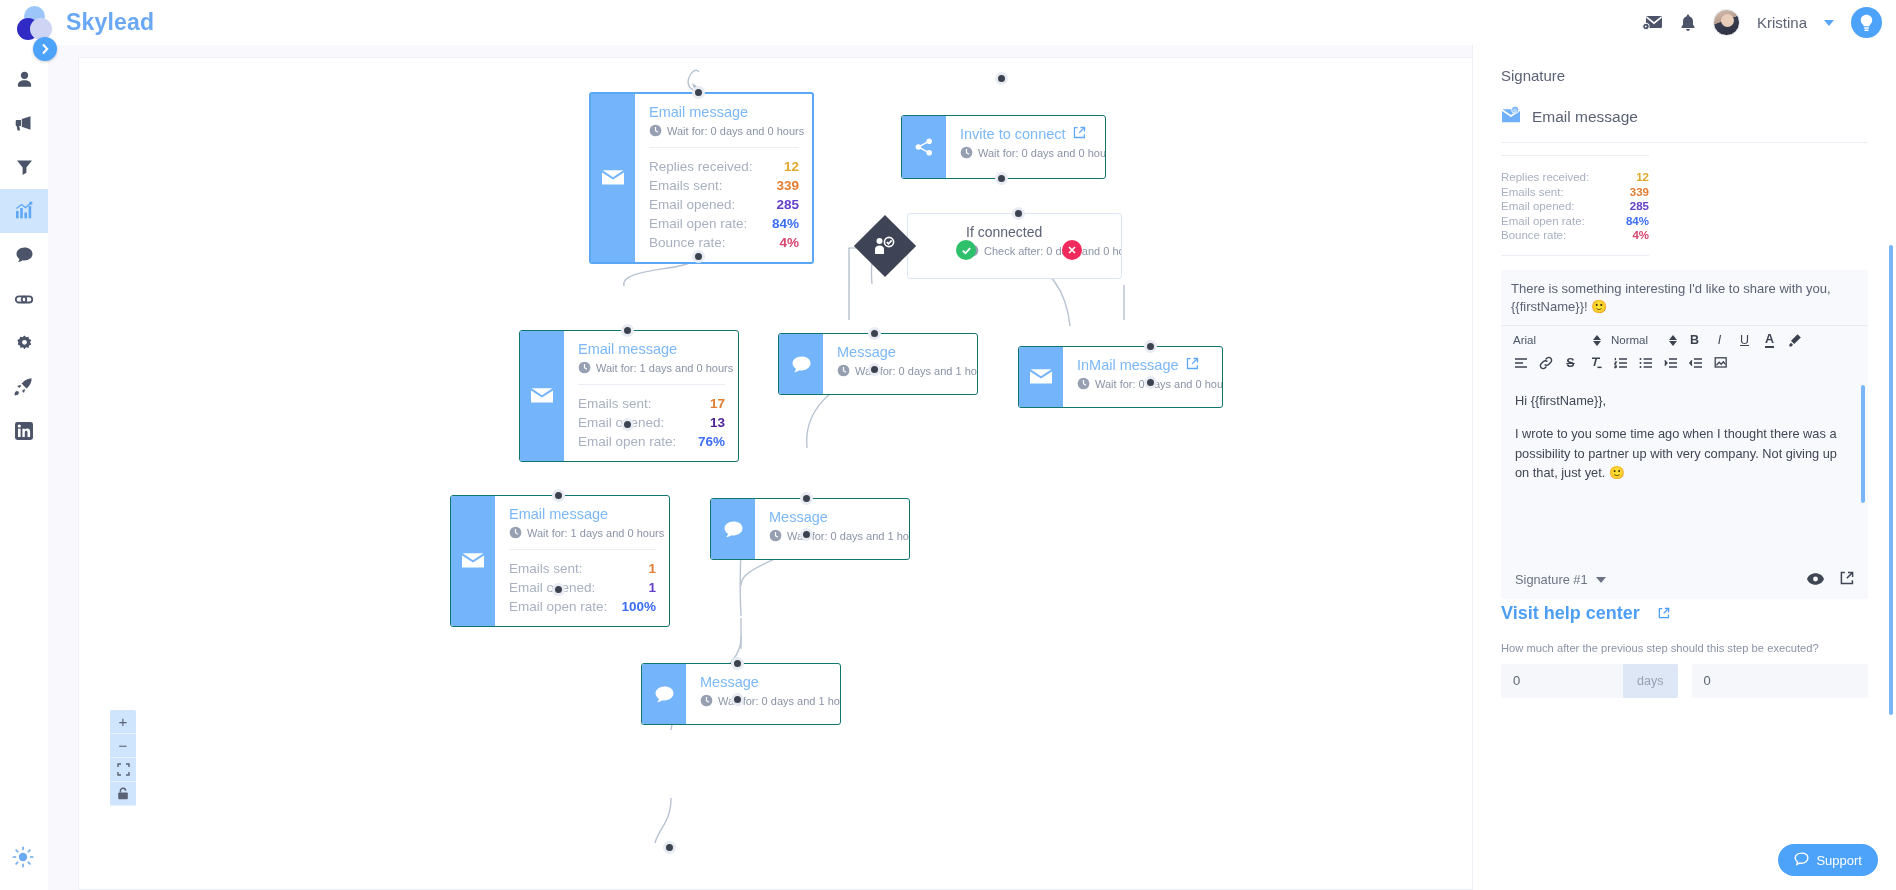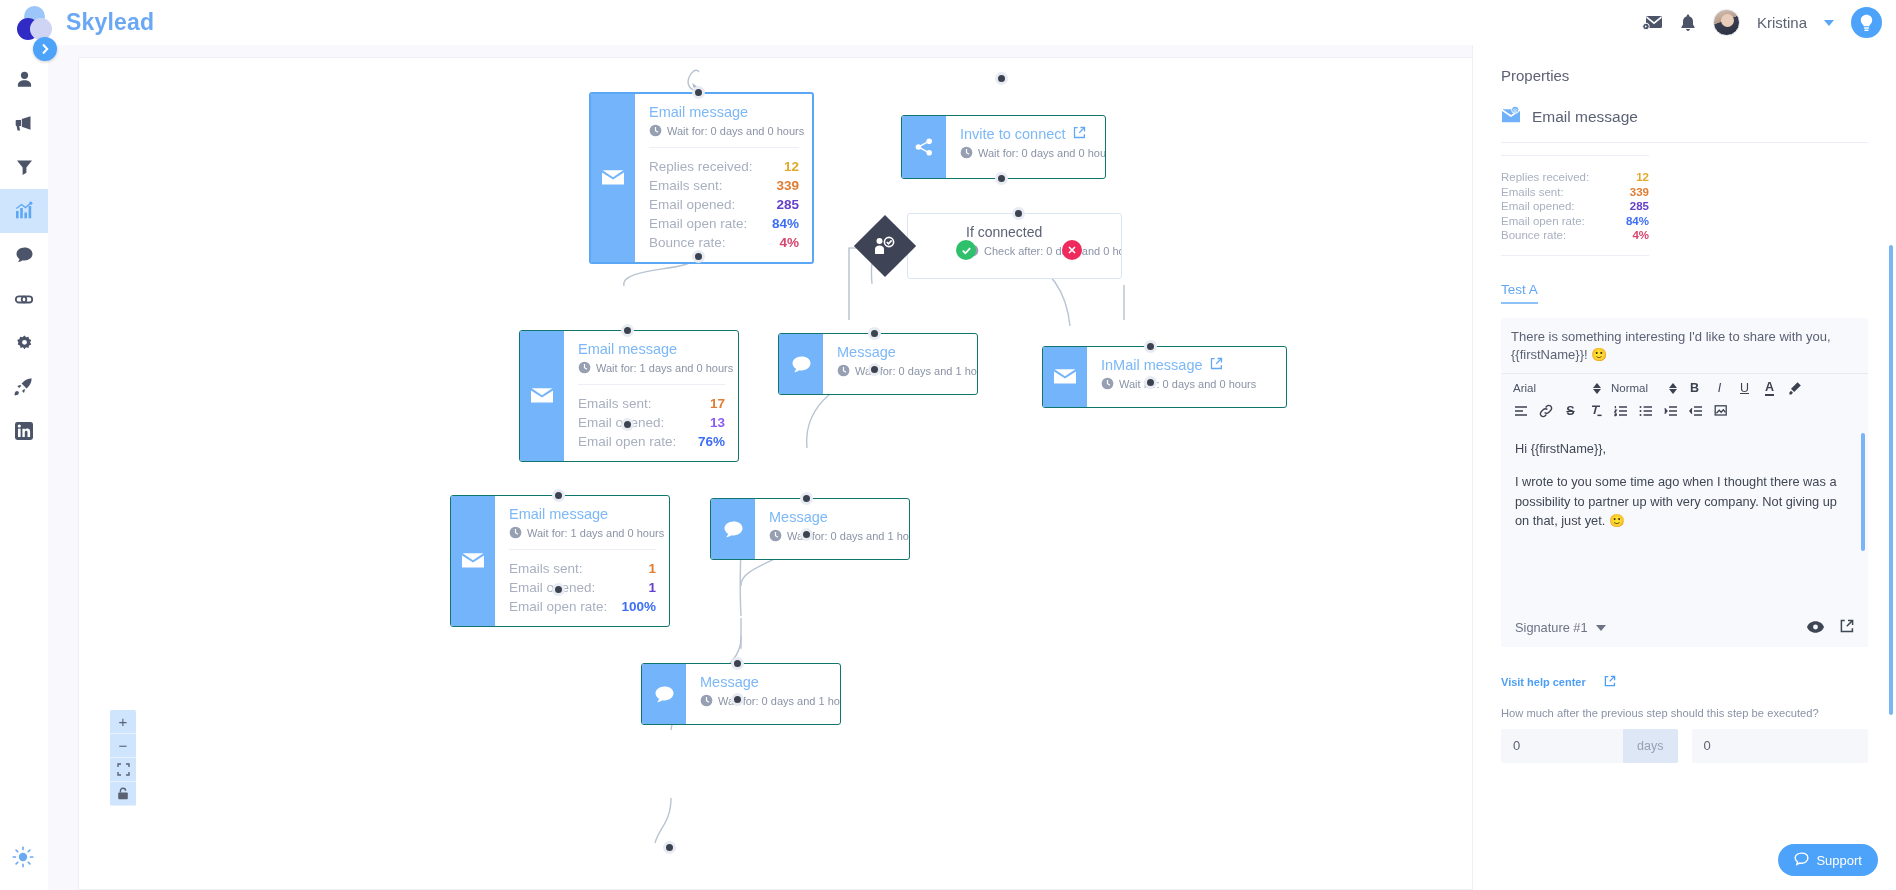--- a/index.html
+++ b/index.html
@@ -195,21 +195,21 @@
     background: #7ab6f7; border-radius: 2px;
   }
   .editor-foot {
     background: #f8f9fc; padding: 6px 14px 10px 14px;
     display: flex; align-items: center; justify-content: space-between;
   }
   .sig-select { display: flex; align-items: center; gap: 8px; font-size: 12.8px; color: #6b7384; cursor: pointer; }
   .foot-icons { display: flex; align-items: center; gap: 16px; color: #3f4654; }
 
   .helplink {
-    margin-top: 28px; font-size: 11px; color: #4d9ff5; font-weight: 700;
+    margin-top: 4px; font-size: 18px; color: #4d9ff5; font-weight: 700;
     display: flex; align-items: center; gap: 18px; cursor: pointer;
   }
   .wait-q { margin-top: 18px; font-size: 11.2px; color: #8a93a6; }
   .wait-row { margin-top: 10px; display: flex; gap: 14px; }
   .wait-field {
     display: flex; align-items: center; background: #f6f7fa; border-radius: 2px;
     height: 34px; width: 180px; overflow: hidden;
   }
   .wait-field input {
     border: 0; background: transparent; outline: none; flex: 1;
@@ -504,21 +504,21 @@
             </svg>
           <span>Wait for: 1 days and 0 hours</span>
         </div>
         <div class="node-stats">
           <div class="stat-row">
               <span class="stat-label">Emails sent:</span>
               <span class="stat-val" style="color:#e07d33">17</span>
             </div>
           <div class="stat-row">
               <span class="stat-label">Email opened:</span>
-              <span class="stat-val" style="color:#8b5cf6">13</span>
+              <span class="stat-val" style="color:#4c1d95">13</span>
             </div>
           <div class="stat-row">
               <span class="stat-label">Email open rate:</span>
               <span class="stat-val" style="color:#3d6ef5">76%</span>
             </div>
         </div>
       </div>
     </div>
     <div class="dot" style="left:542px; top:266px;"></div>
     <div class="dot" style="left:542px; top:360px;"></div>
@@ -536,21 +536,21 @@
               <circle cx="7" cy="7" r="6.3"></circle>
               <path d="M7 3.2v4.1l2.7 1.6" stroke="#fff" stroke-width="1.3" fill="none"></path>
             </svg>
           <span>Wait for: 0 days and 1 hours</span>
         </div>
       </div>
     </div>
     <div class="dot" style="left:789px; top:269px;"></div>
     <div class="dot" style="left:789px; top:305px;"></div>
 
-    <div class="node" style="left:963px; top:288px; width:245px; height:62px;">
+    <div class="node" style="left:939px; top:288px; width:205px; height:62px;">
       <div class="node-ico">
         <svg width="24" height="20" viewBox="0 0 24 20" fill="#fff">
             <path d="M1 4.4l11 7.2 11-7.2v12.2H1z"></path>
             <path d="M1.6 2.2h20.8L12 9.2z"></path>
           </svg>
       </div>
       <div class="node-body">
         <div class="node-title">
           <span>InMail message</span>
           <span>
@@ -665,21 +665,21 @@
     <div class="zoom-btn">
       <svg width="12" height="13" viewBox="0 0 12 13" fill="#5a6274">
         <rect x="1.2" y="5.6" width="9.6" height="6.6" rx="1"></rect>
         <path d="M3.4 5.6V3.8a2.6 2.6 0 0 1 5.2 0" fill="none" stroke="#5a6274" stroke-width="1.4"></path>
       </svg>
     </div>
   </div>
 </div>
 
 <div class="props">
-  <div class="props-title">Properties</div>
+  <div class="props-title">Signature</div>
 
   <div class="props-node">
     <span>
       <svg width="20" height="18" viewBox="0 0 22 20" fill="#6fb0f8">
         <path d="M1 5.6l10 6.6 10-6.6v12.4H1z"></path>
           <path d="M1.5 3.6h19L11 10z"></path>
         <circle cx="15.6" cy="4.2" r="4" fill="#6fb0f8" stroke="#fff" stroke-width="1"></circle>
         <text x="15.6" y="6.4" font-size="5.6" fill="#fff" text-anchor="middle" font-family="DejaVu Sans">@</text>
       </svg>
     </span>
@@ -704,23 +704,20 @@
         <span class="stat-label">Email open rate:</span>
         <span class="stat-val" style="color:#3d6ef5">84%</span>
       </div>
     <div class="stat-row">
         <span class="stat-label">Bounce rate:</span>
         <span class="stat-val" style="color:#d8456e">4%</span>
       </div>
   </div>
   <div class="props-divider"></div>
 
-  <div class="tabbar">
-    <span class="tab">Test A</span>
-  </div>
 
   <div class="subject-box">There is something interesting I'd like to share with you, {{firstName}}! 🙂</div>
 
   <div class="editor-toolbar">
     <div class="tb-row">
       <div class="tb-select tb-sel-font">
         <span>Arial</span>
         <span class="spin">
             <i class="up"></i>
             <i class="dn"></i>

